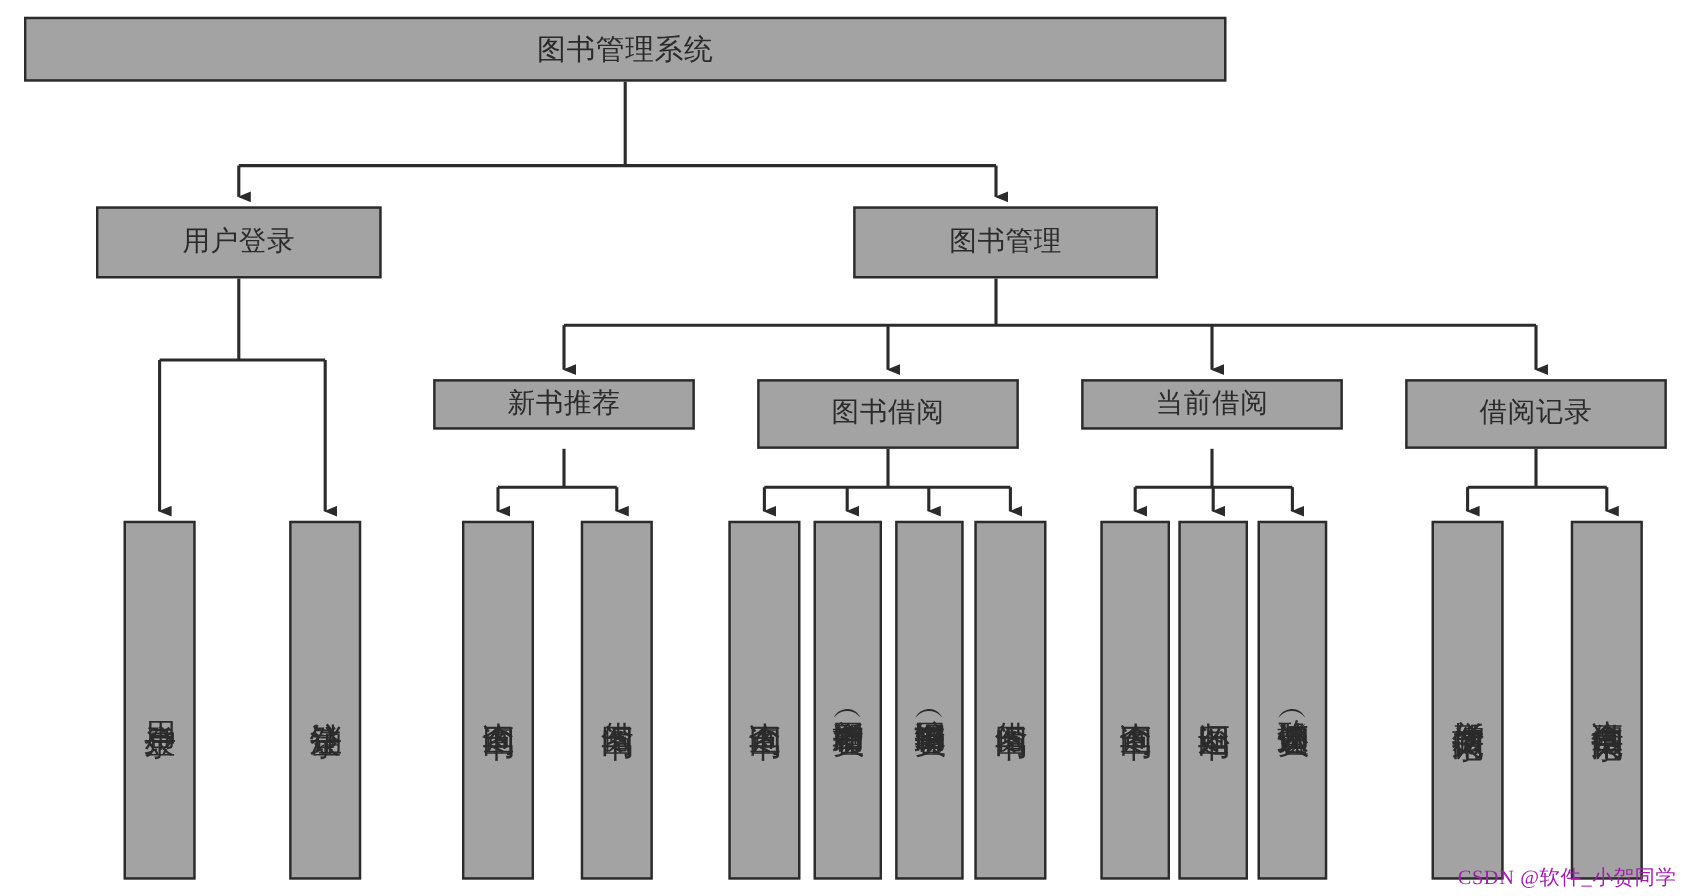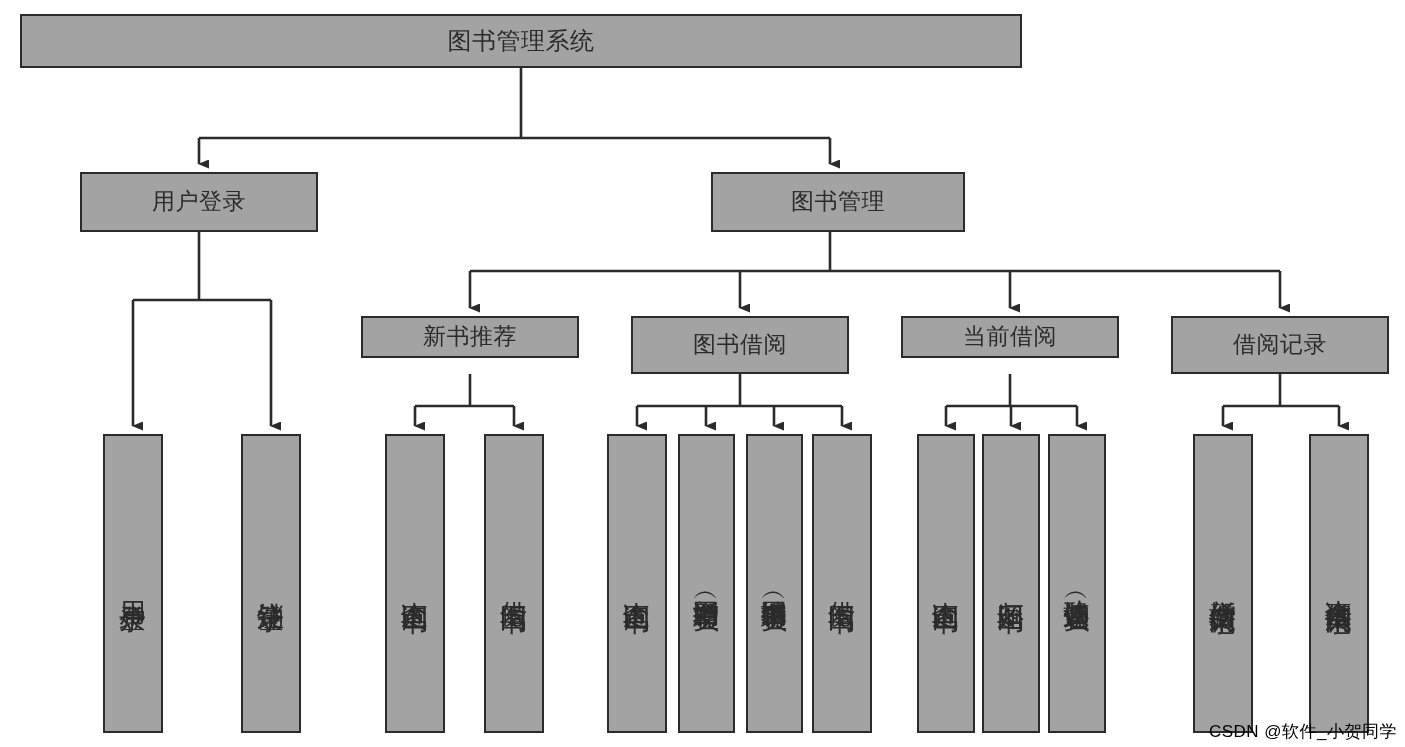--- a/index.html
+++ b/index.html
@@ -68,25 +68,25 @@
   }
   .node.vert.long .label {
     font-size: 26px;
     letter-spacing: 1px;
   }
   #watermark {
     position: absolute;
     right: 8px;
     bottom: 4px;
     font-size: 17px;
-    color: #000000;
+    color: #a21caf;
     letter-spacing: 0.5px;
     z-index: 6;
     white-space: nowrap;
-    font-family: Liberation Sans, sans-serif;
+    font-family: Liberation Serif, serif;
   }
 </style>
 </head>
 <body>
 
 <div id="canvas">
 
   <svg id="wires" viewBox="0 0 1405 747" xmlns="http://www.w3.org/2000/svg">
     <defs>
       <marker id="ah" markerWidth="9" markerHeight="11" refX="4.5" refY="10" orient="auto" markerUnits="userSpaceOnUse">

